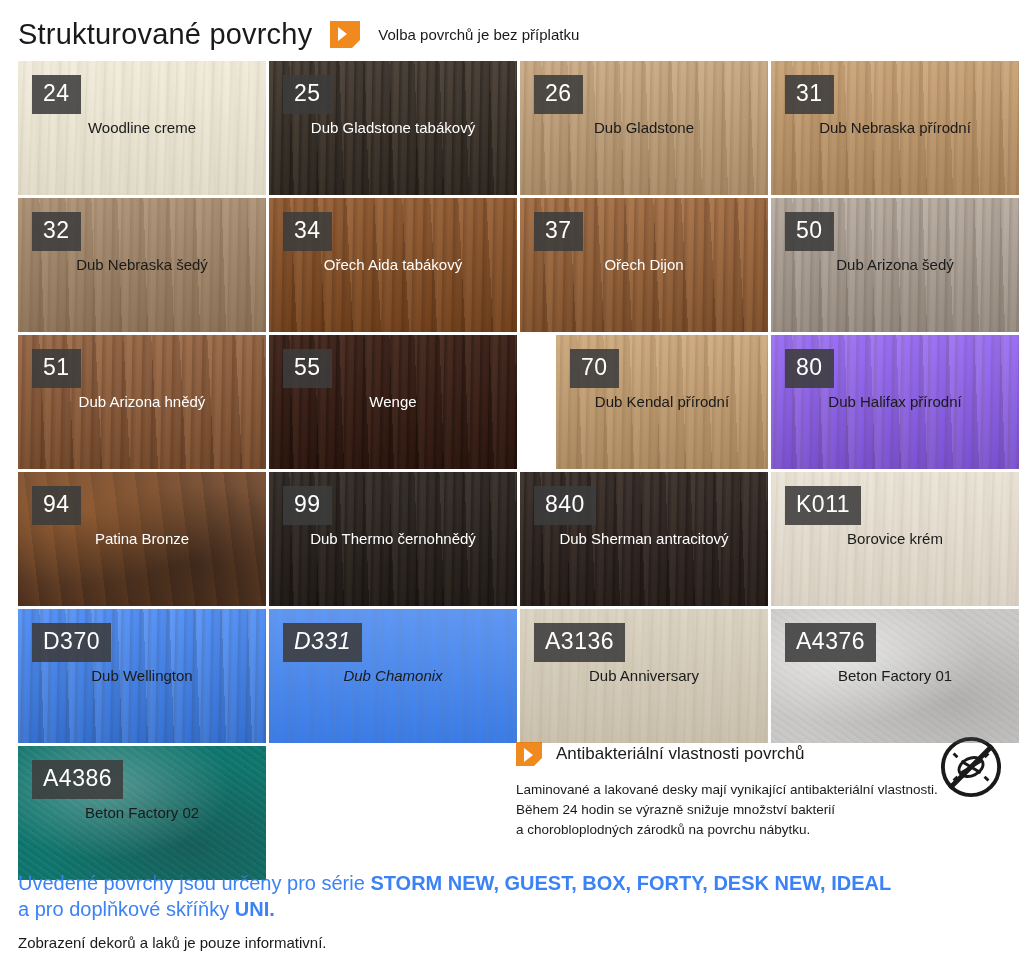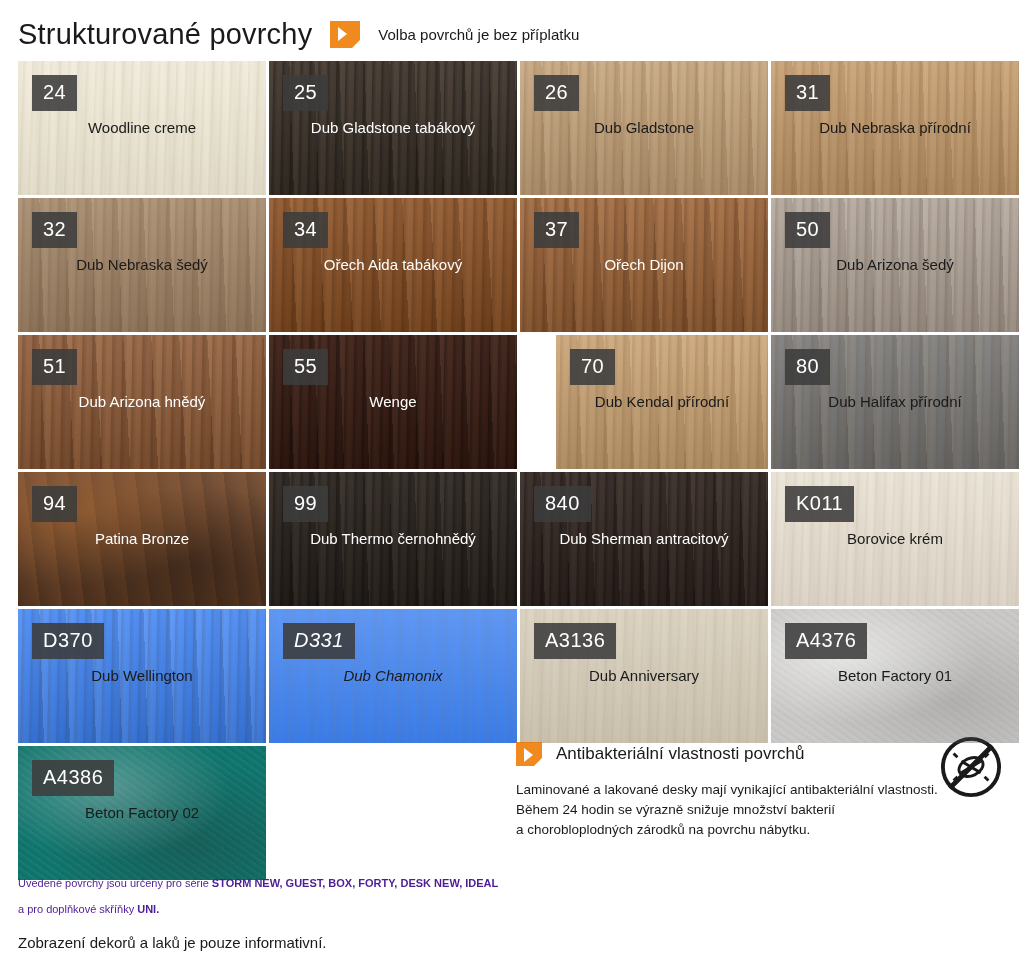--- a/index.html
+++ b/index.html
@@ -71,21 +71,21 @@
   }
   .swatch {
     position: relative;
     overflow: hidden;
   }
   .code {
     position: absolute;
     top: 14px; left: 14px;
     background: rgba(60,60,60,0.88);
     color: #ffffff;
-    font-size: 20px;
+    font-size: 23px;
     line-height: 1;
     padding: 7px 11px 9px 11px;
     letter-spacing: 0.5px;
     z-index: 3;
   }
   .name {
     position: absolute;
     left: 0; right: 0;
     top: 58px;
     text-align: center;
@@ -135,23 +135,23 @@
   }
 
   
   .footer {
     position: absolute;
     left: 18px;
     top: 870px;
     width: 960px;
   }
   .f1 {
-    font-size: 11px;
+    font-size: 20px;
     line-height: 26px;
-    color: #4c1d95;
+    color: #3b82f6;
   }
   .f1 b { font-weight: 700; }
   .f2 {
     font-size: 15px;
     line-height: 24px;
     margin-top: 9px;
     color: #1a1a1a;
   }
 </style>
 </head>
@@ -214,21 +214,21 @@
       <div class="swatch" style="background: rgb(58, 28, 18);">
         <div class="grain" style="background-image: repeating-linear-gradient(91deg, rgba(0, 0, 0, 0) 0px, rgba(0, 0, 0, 0) 4px, rgba(0, 0, 0, 0.3) 5px, rgba(0, 0, 0, 0) 9px), repeating-linear-gradient(88deg, rgba(200, 170, 140, 0.07) 0px, rgba(200, 170, 140, 0) 16px, rgba(0, 0, 0, 0.16) 25px), linear-gradient(rgba(255, 255, 255, 0.06), rgba(0, 0, 0, 0.22));"></div>
         <div class="code">55</div>
         <div class="name on-dark">Wenge</div>
       </div>
       <div class="swatch" style="background: rgb(199, 159, 111); margin-left: 36px;">
         <div class="grain" style="background-image: repeating-linear-gradient(91deg, rgba(90, 60, 30, 0) 0px, rgba(90, 60, 30, 0) 4px, rgba(90, 60, 30, 0.16) 5px, rgba(90, 60, 30, 0) 9px), repeating-linear-gradient(88deg, rgba(255, 235, 200, 0.1) 0px, rgba(255, 235, 200, 0) 17px, rgba(90, 60, 30, 0.1) 26px), linear-gradient(rgba(255, 255, 255, 0.12), rgba(0, 0, 0, 0.14));"></div>
         <div class="code">70</div>
         <div class="name">Dub Kendal přírodní</div>
       </div>
-      <div class="swatch" style="background: #737373;">
+      <div class="swatch" style="background: #8b5cf6;">
         <div class="grain" style="background-image: repeating-linear-gradient(91deg, rgba(90, 60, 30, 0) 0px, rgba(90, 60, 30, 0) 4px, rgba(90, 60, 30, 0.16) 5px, rgba(90, 60, 30, 0) 9px), repeating-linear-gradient(88deg, rgba(255, 235, 200, 0.1) 0px, rgba(255, 235, 200, 0) 17px, rgba(90, 60, 30, 0.1) 26px), linear-gradient(rgba(255, 255, 255, 0.12), rgba(0, 0, 0, 0.14));"></div>
         <div class="code">80</div>
         <div class="name">Dub Halifax přírodní</div>
       </div>
       <div class="swatch" style="background: rgb(110, 69, 41);">
         <div class="grain" style="background-image: radial-gradient(at 22% 30%, rgba(200, 120, 50, 0.35), rgba(0, 0, 0, 0) 55%), radial-gradient(at 72% 70%, rgba(30, 20, 15, 0.45), rgba(0, 0, 0, 0) 60%), repeating-linear-gradient(83deg, rgba(0, 0, 0, 0.1) 0px, rgba(0, 0, 0, 0) 12px, rgba(190, 110, 50, 0.1) 22px), linear-gradient(rgba(255, 255, 255, 0.08), rgba(0, 0, 0, 0.25));"></div>
         <div class="code">94</div>
         <div class="name on-dark">Patina Bronze</div>
       </div>
       <div class="swatch" style="background: rgb(43, 36, 31);">

